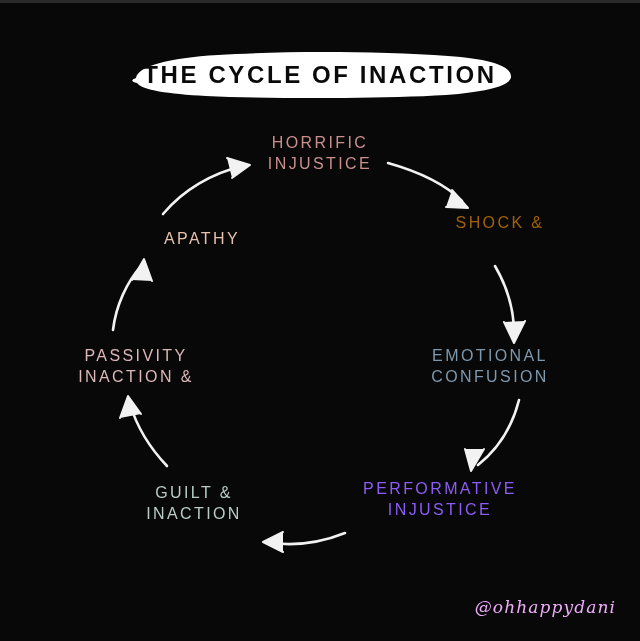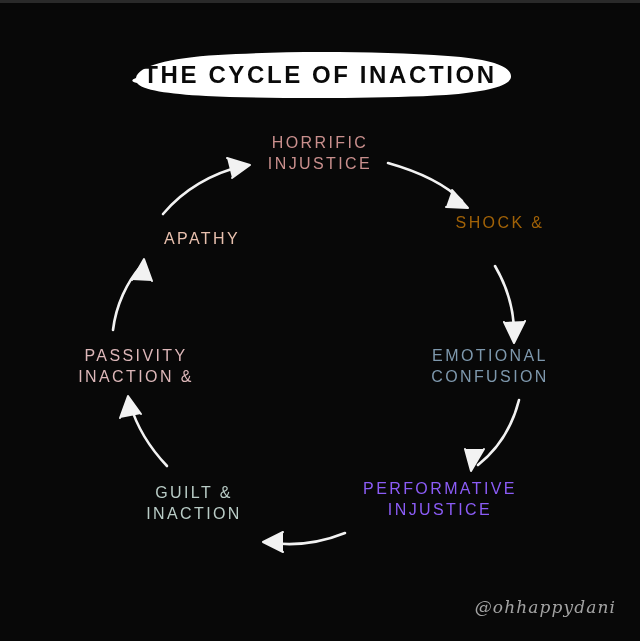--- a/index.html
+++ b/index.html
@@ -164,15 +164,15 @@
 
   <div class="node" id="node-inaction" style="color: rgb(221, 183, 185);">
     <span class="ln">PASSIVITY</span>
     <span class="ln">INACTION &amp;</span>
   </div>
 
   <div class="node" id="node-apathy" style="color: rgb(232, 192, 174);">
     <span class="ln">APATHY</span>
   </div>
 
-  <div id="signature" style="color: #a3a3a3;">@ohhappydani</div>
+  <div id="signature" style="color: #f0abfc;">@ohhappydani</div>
 
 </div>
 
 </body></html>

